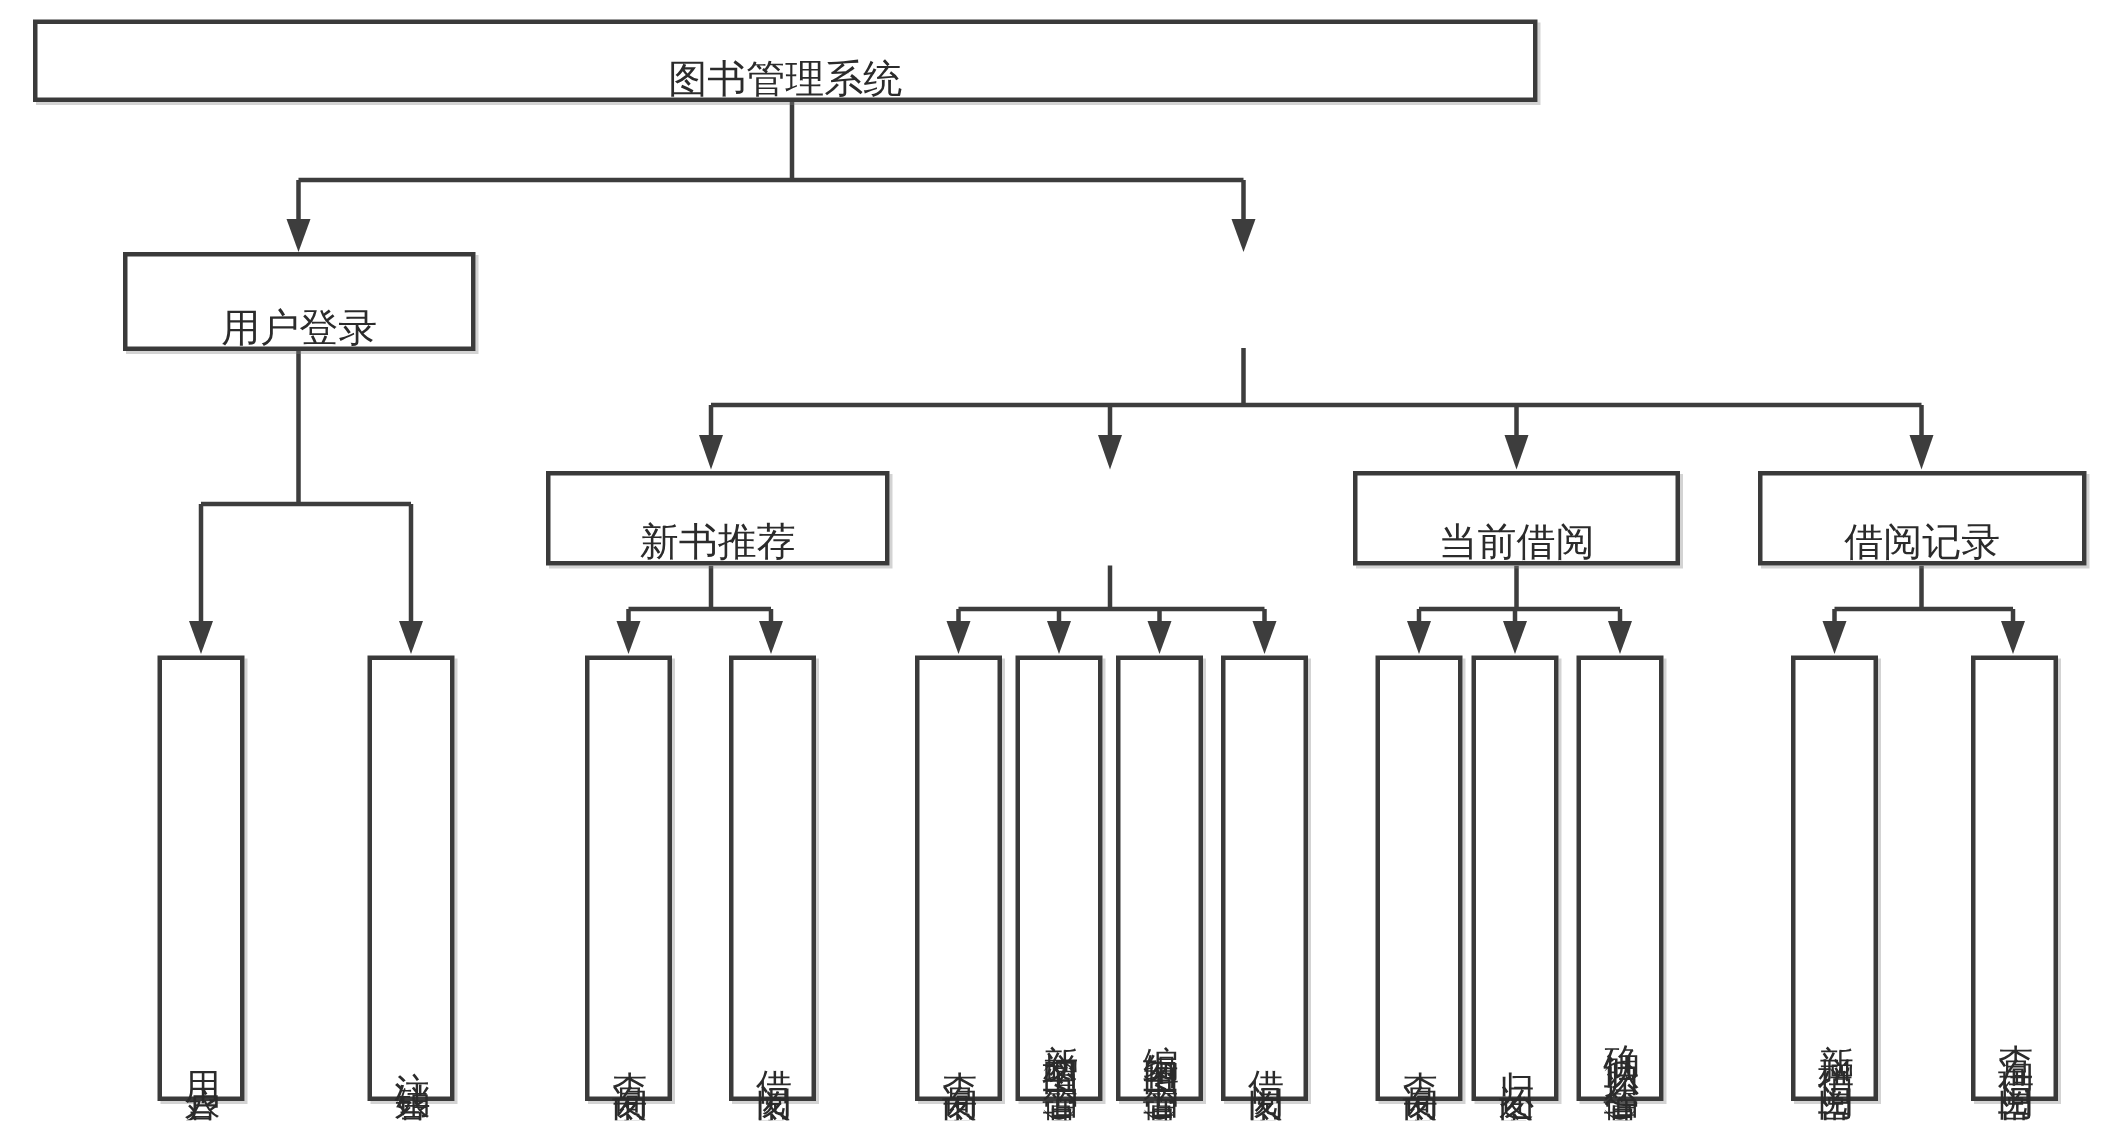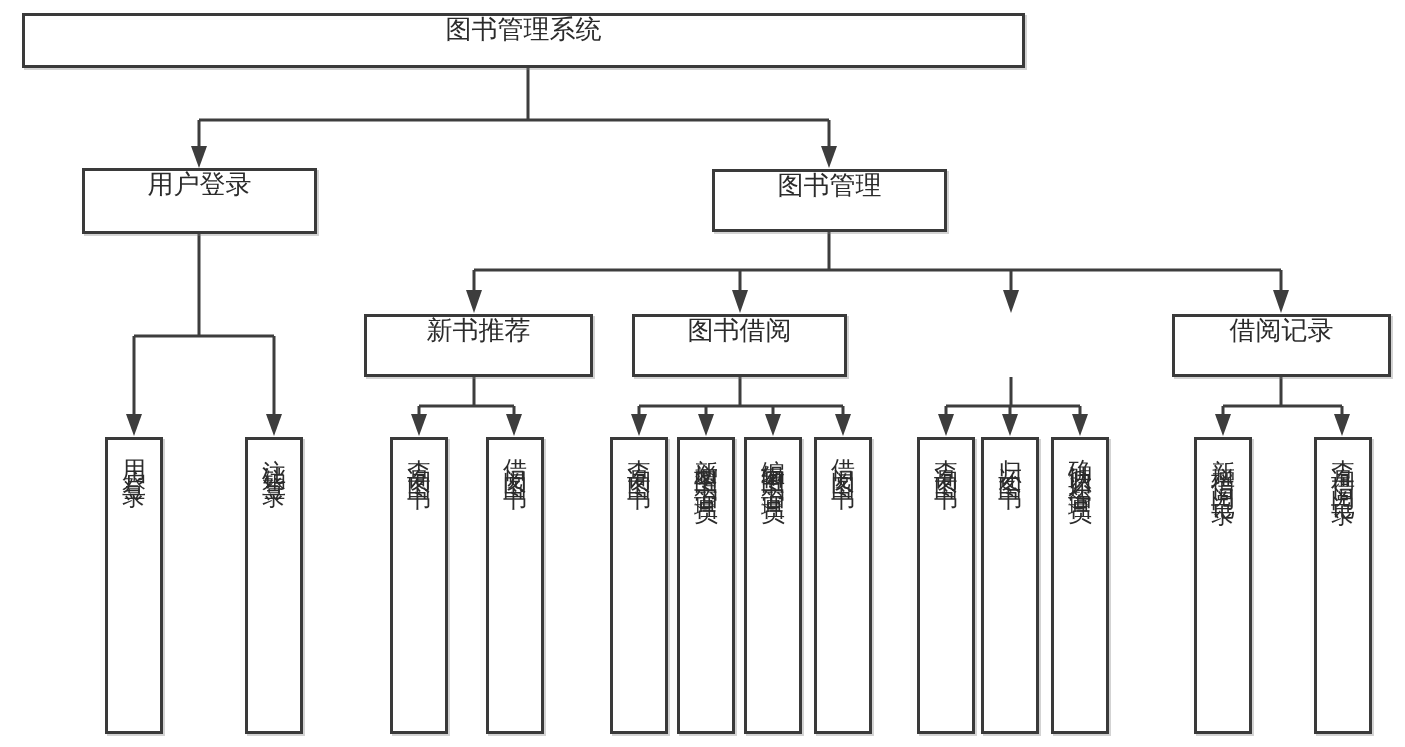--- a/index.html
+++ b/index.html
@@ -12,21 +12,21 @@
   }
   .connectors { position:absolute; left:0; top:0; }
   .cline { stroke:var(--line,#3d3d3d); stroke-width:3; fill:none; }
   .arrow { fill:var(--line,#3d3d3d); stroke:none; }
   .box {
     position:absolute;
     box-sizing:border-box;
     background:var(--box-fill,#ffffff);
     border:3px solid var(--box-border,#3a3a3a);
     box-shadow:2px 2px 0 rgba(130,130,130,0.35);
-    display:flex; align-items:flex-start; justify-content:center;
+    display:flex; align-items:flex-end; justify-content:center;
     color:var(--text,#2b2b2b);
   }
   .hlabel { font-size:26px; line-height:1; white-space:nowrap; }
   .leaf { top:437px; width:58px; height:297px; }
   .vlabel {
     writing-mode:vertical-rl;
     text-orientation:mixed;
     font-size:24px; line-height:1;
     letter-spacing:9px;
     white-space:nowrap;
@@ -105,29 +105,26 @@
     </g>
   </svg>
 
   <div class="box" style="left:22px;top:13px;width:1003px;height:55px">
     <span class="hlabel">图书管理系统</span>
   </div>
 
   <div class="box" style="left:82px;top:168px;width:235px;height:66px">
     <span class="hlabel">用户登录</span>
   </div>
-  <div class="box" style="left:712px;top:169px;width:235px;height:63px">
-    <span class="hlabel">图书管理</span>
-  </div>
 
   <div class="box" style="left:364px;top:314px;width:229px;height:63px">
     <span class="hlabel">新书推荐</span>
   </div>
-  <div class="box" style="left:632px;top:314px;width:215px;height:63px">
-    <span class="hlabel">图书借阅</span>
+  <div class="box" style="left:902px;top:314px;width:218px;height:63px">
+    <span class="hlabel">当前借阅</span>
   </div>
   <div class="box" style="left:1172px;top:314px;width:219px;height:63px">
     <span class="hlabel">借阅记录</span>
   </div>
 
   <div class="box leaf" style="left:105px">
     <span class="vlabel">用户登录</span>
   </div>
   <div class="box leaf" style="left:245px">
     <span class="vlabel">注销登录</span>

